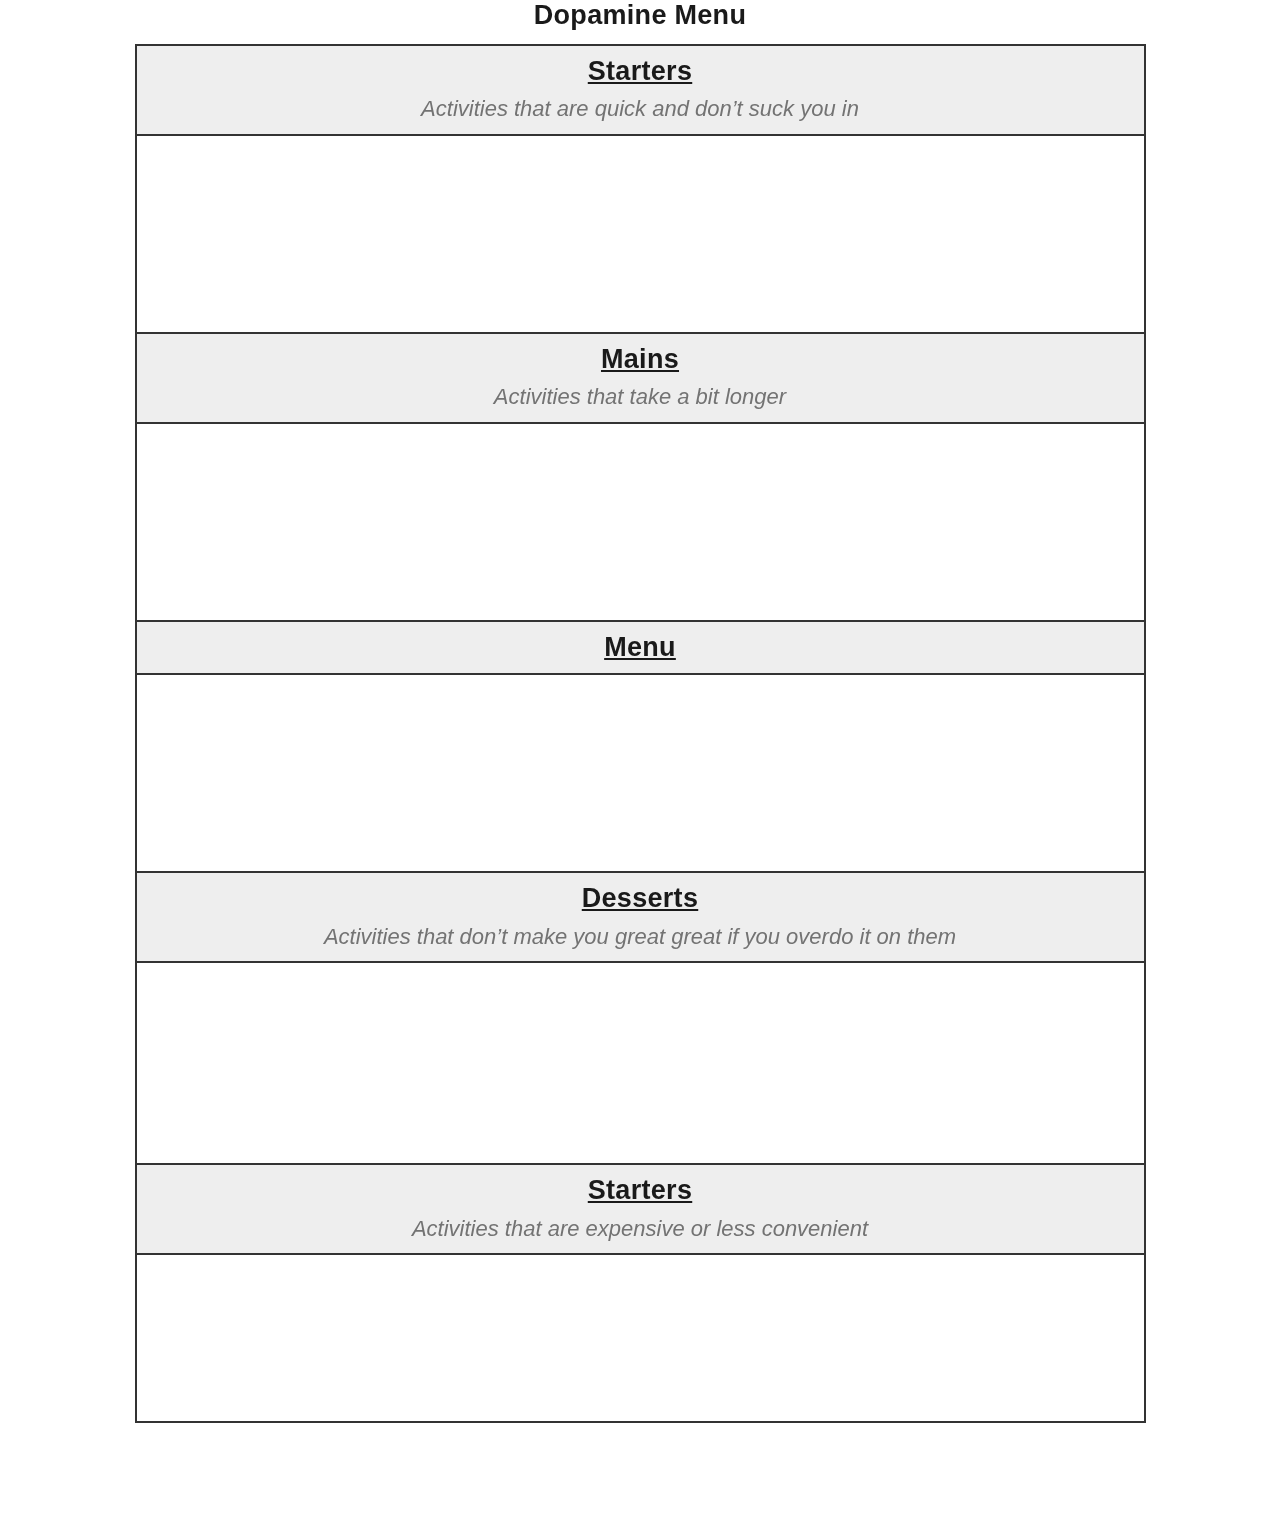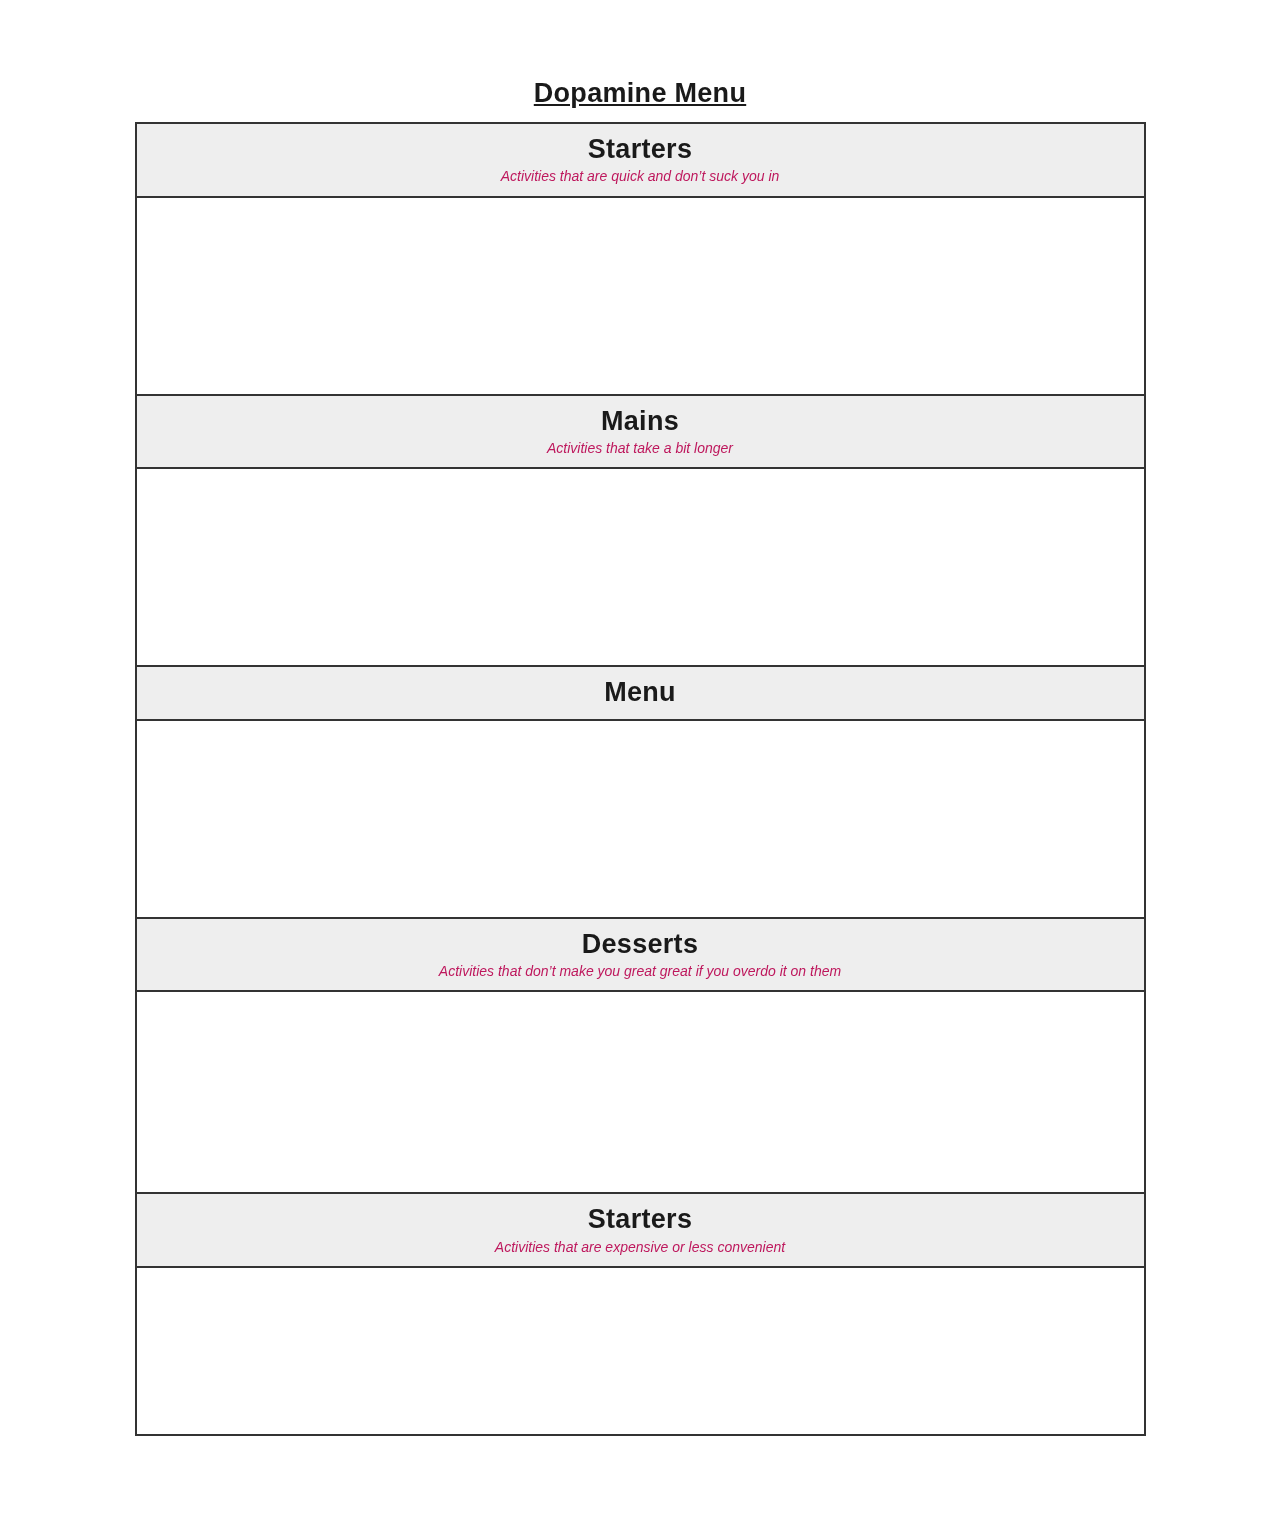--- a/index.html
+++ b/index.html
@@ -11,28 +11,26 @@
     color: #1a1a1a;
   }
   .page {
     position: relative;
     width: 1280px;
     height: 1536px;
     background: #ffffff;
     overflow: hidden;
   }
   .doc-title {
-    margin-top: 78px;
     text-align: center;
     font-size: 27px;
     font-weight: bold;
     letter-spacing: 0.3px;
     color: #1a1a1a;
     line-height: 1.15;
-    text-decoration: underline;
   }
   .menu-table {
     width: 1011px;
     margin: 13px auto 0 auto;
     border: 2px solid #333333;
     background: #ffffff;
   }
   .menu-section { width: 100%; }
   .section-header {
     background: #eeeeee;
@@ -42,27 +40,28 @@
   }
   .menu-section + .menu-section .section-header {
     border-top: 2px solid #333333;
   }
   .section-name {
     font-size: 27px;
     font-weight: bold;
     line-height: 1.2;
     color: #1a1a1a;
     letter-spacing: 0.3px;
+    text-decoration: underline;
   }
   .section-description {
-    font-size: 14px;
+    font-size: 22px;
     font-style: italic;
     line-height: 1.3;
-    color: #be185d;
-    margin-top: 2px;
+    color: #737373;
+    margin-top: 8px;
   }
   .section-body {
     background: #ffffff;
   }
   .body-1 { height: 196px; }
   .body-2 { height: 196px; }
   .body-3 { height: 196px; }
   .body-4 { height: 200px; }
   .body-5 { height: 166px; }
 </style>

